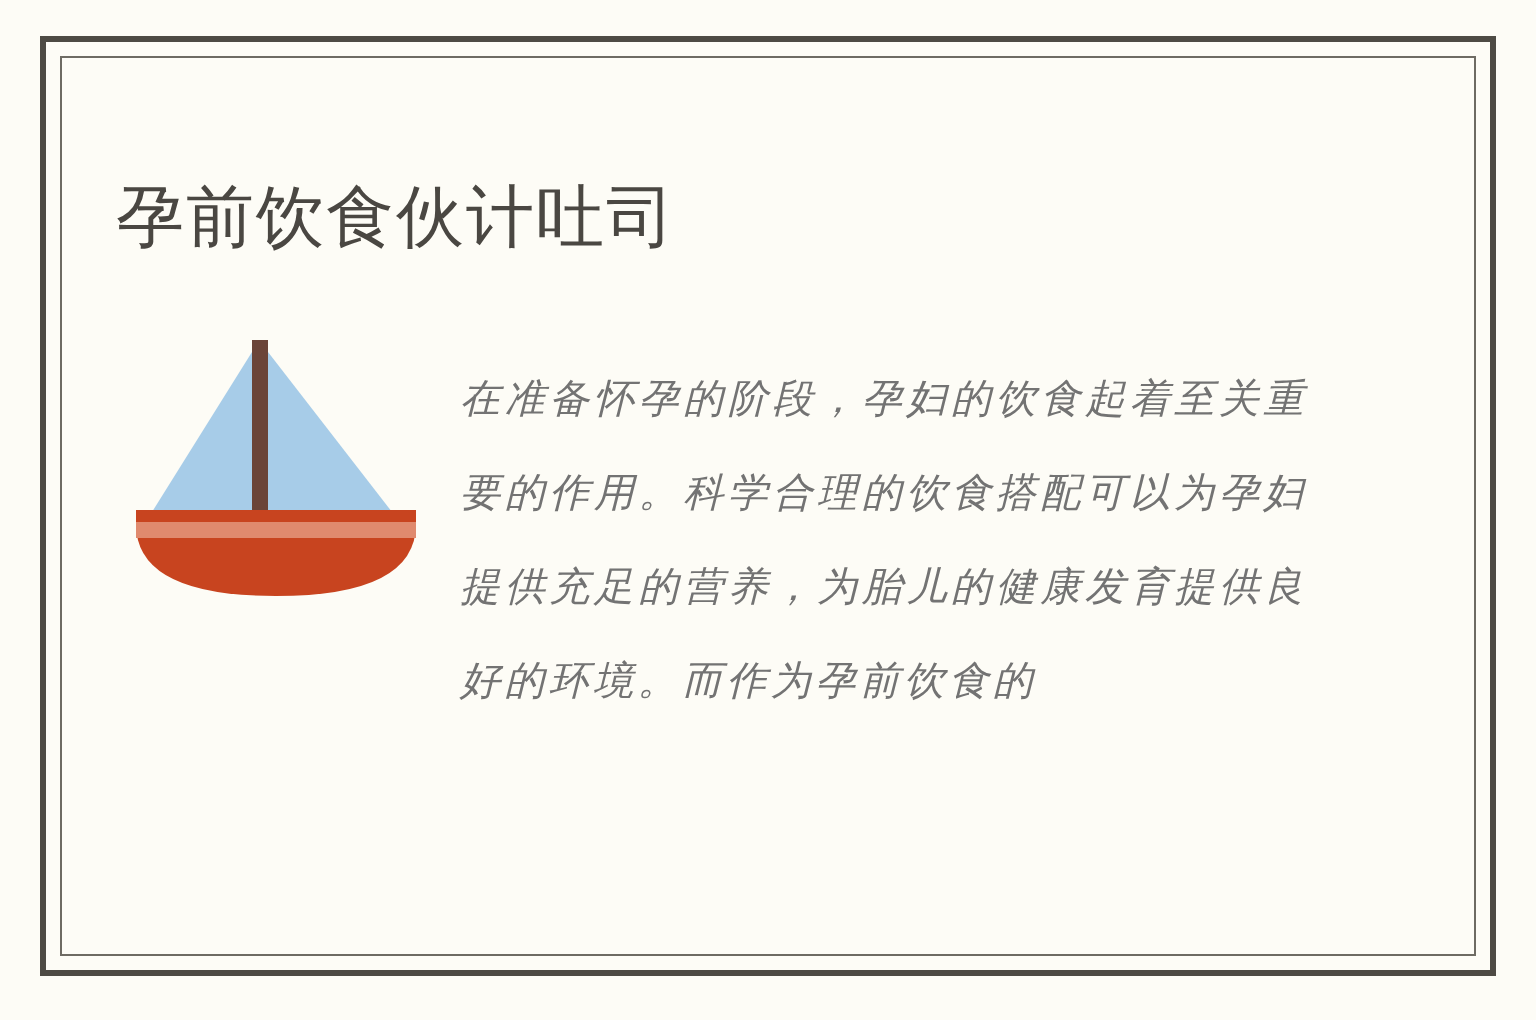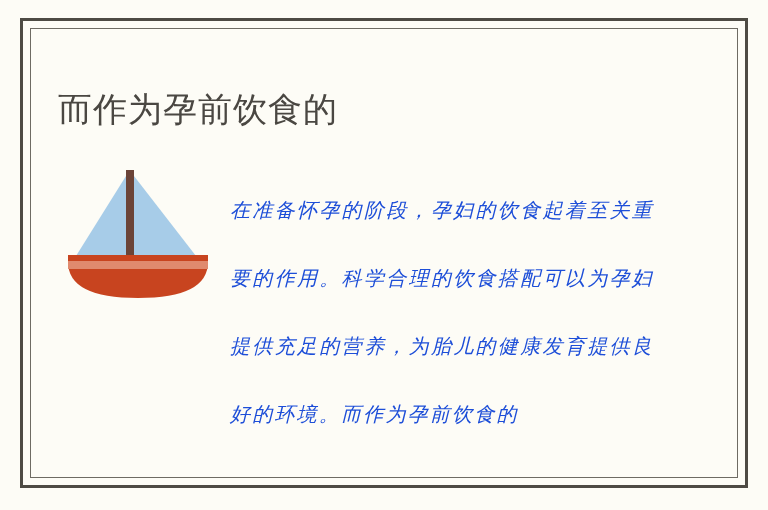--- a/index.html
+++ b/index.html
@@ -80,39 +80,39 @@
     height: 140px;
   }
 
   
   .article-text {
     position: absolute;
     left: 172px;
     top: 6px;
     width: 424px;
     font-size: 20px;
-    line-height: 68px;
-    color: #1d4ed8;
+    line-height: 47px;
+    color: #737373;
     text-align: justify;
     text-justify: inter-character;
     letter-spacing: 2.2px;
     font-family: "DejaVu Sans", sans-serif;
     font-style: italic;
     font-weight: 400;
   }
 </style>
 </head>
 <body>
 
 <div class="page">
 
   <div class="frame-outer"></div>
   <div class="frame-inner"></div>
 
-  <h1 class="title">而作为孕前饮食的</h1>
+  <h1 class="title">孕前饮食伙计吐司</h1>
 
   <div class="content">
 
     <div class="illustration">
       <svg class="boat-svg" viewBox="0 0 152 140" xmlns="http://www.w3.org/2000/svg">
 
         <polygon points="60,18 60,98 10,98" fill="#A7CCE8"></polygon>
 
         <polygon points="68,18 68,98 130,98" fill="#A7CCE8"></polygon>
 

